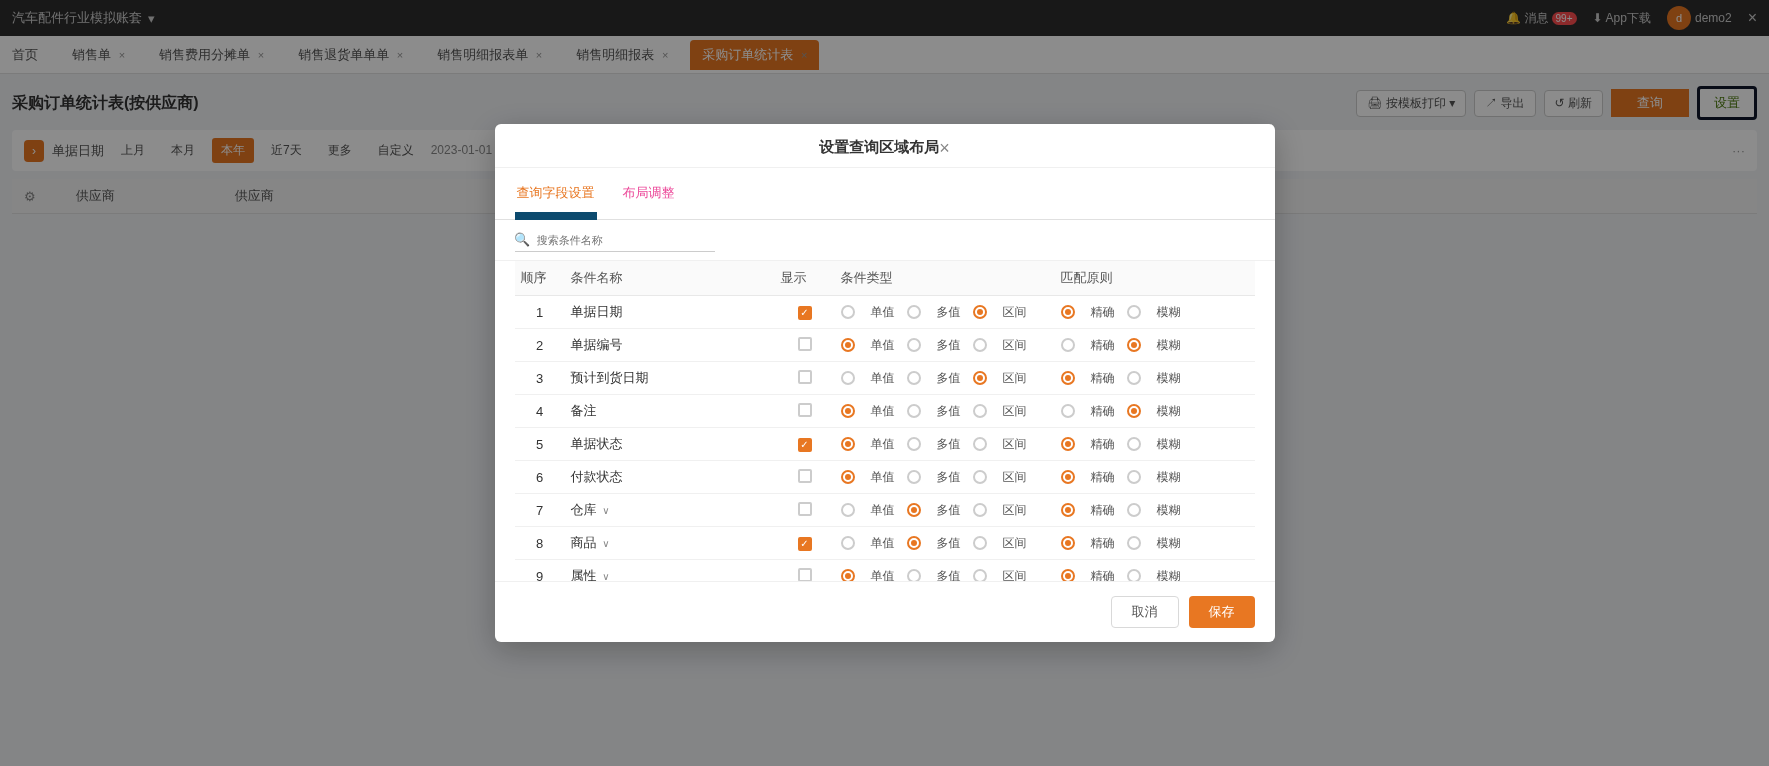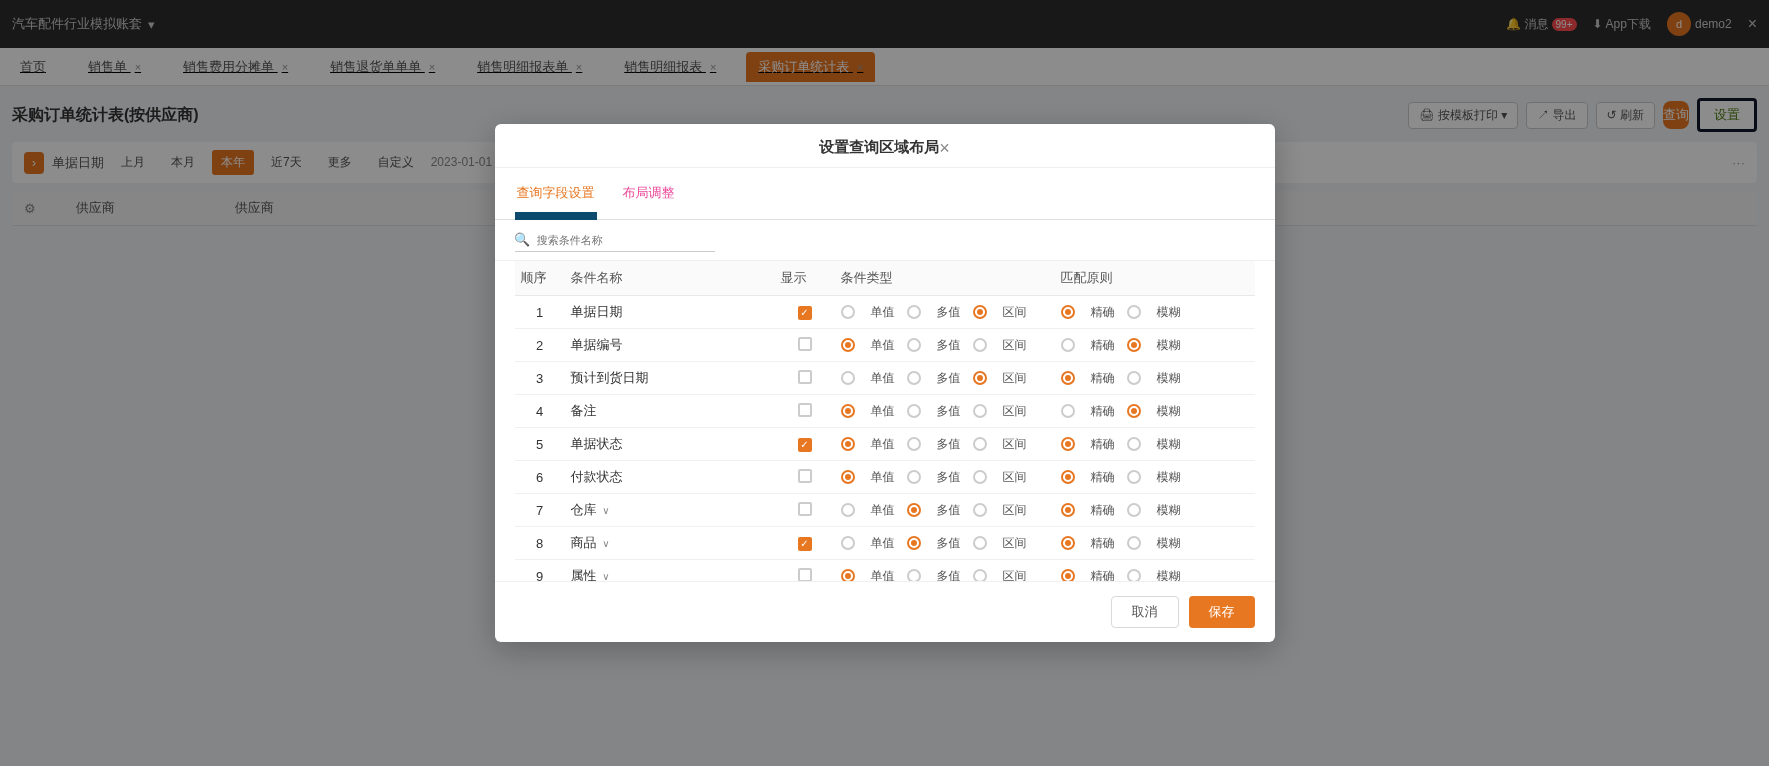--- a/index.html
+++ b/index.html
@@ -1,42 +1,41 @@
 <!DOCTYPE html>
 <html><head>
   <meta charset="utf-8">
   <style>
     * { box-sizing: border-box; margin: 0; padding: 0; }
     body { font-family: 'Microsoft YaHei', Arial, sans-serif; font-size: 13px; background: #f0f2f5; overflow: hidden; }
 
     
     .top-bar {
-      height: 48px;
+      height: 36px;
       background: #2d2d2d;
       display: flex;
       align-items: center;
       justify-content: space-between;
       padding: 0 12px;
       color: #ccc;
     }
     .top-bar-left { font-size: 13px; color: #ccc; display: flex; align-items: center; gap: 6px; }
     .top-bar-right { display: flex; align-items: center; gap: 16px; font-size: 12px; color: #ccc; }
     .badge { background: #ff4d4f; color: #fff; border-radius: 8px; font-size: 10px; padding: 1px 4px; }
     .avatar-circle { width: 24px; height: 24px; border-radius: 50%; background: #e87722; display: inline-flex; align-items: center; justify-content: center; color: #fff; font-size: 11px; }
 
     
     .tab-bar {
       height: 38px;
       background: #fff;
       border-bottom: 1px solid #e0e0e0;
       display: flex;
       align-items: center;
-      padding: 0 8px;
-      gap: 18px;
-      text-decoration: underline;
+      padding: 0 0;
+      gap: 10px;
     }
     .tab-item {
       padding: 6px 12px;
       border-radius: 4px 4px 0 0;
       font-size: 13px;
       cursor: pointer;
       color: #555;
       white-space: nowrap;
     }
     .tab-item.active { background: #e87722; color: #fff; }
@@ -54,21 +53,21 @@
     
     .page-header {
       display: flex;
       align-items: center;
       justify-content: space-between;
       margin-bottom: 10px;
     }
     .page-title { font-size: 16px; font-weight: bold; color: #333; }
     .header-actions { display: flex; gap: 8px; align-items: center; }
     .btn-outline { border: 1px solid #ccc; background: #fff; padding: 4px 10px; border-radius: 4px; cursor: pointer; font-size: 12px; color: #555; }
-    .btn-primary { background: #e87722; color: #fff; border: none; padding: 5px 0; border-radius: 8px; cursor: pointer; font-size: 13px; }
+    .btn-primary { background: #e87722; color: #fff; border: none; padding: 5px 26px; border-radius: 0; cursor: pointer; font-size: 13px; }
     .btn-secondary { background: #fff; color: #4d7c0f; border: 3px solid #0f172a; padding: 5px 14px; border-radius: 4px; cursor: pointer; font-size: 13px; }
 
     
     .filter-bar {
       background: #fff;
       border-radius: 4px;
       padding: 8px 12px;
       display: flex;
       align-items: center;
       gap: 8px;

